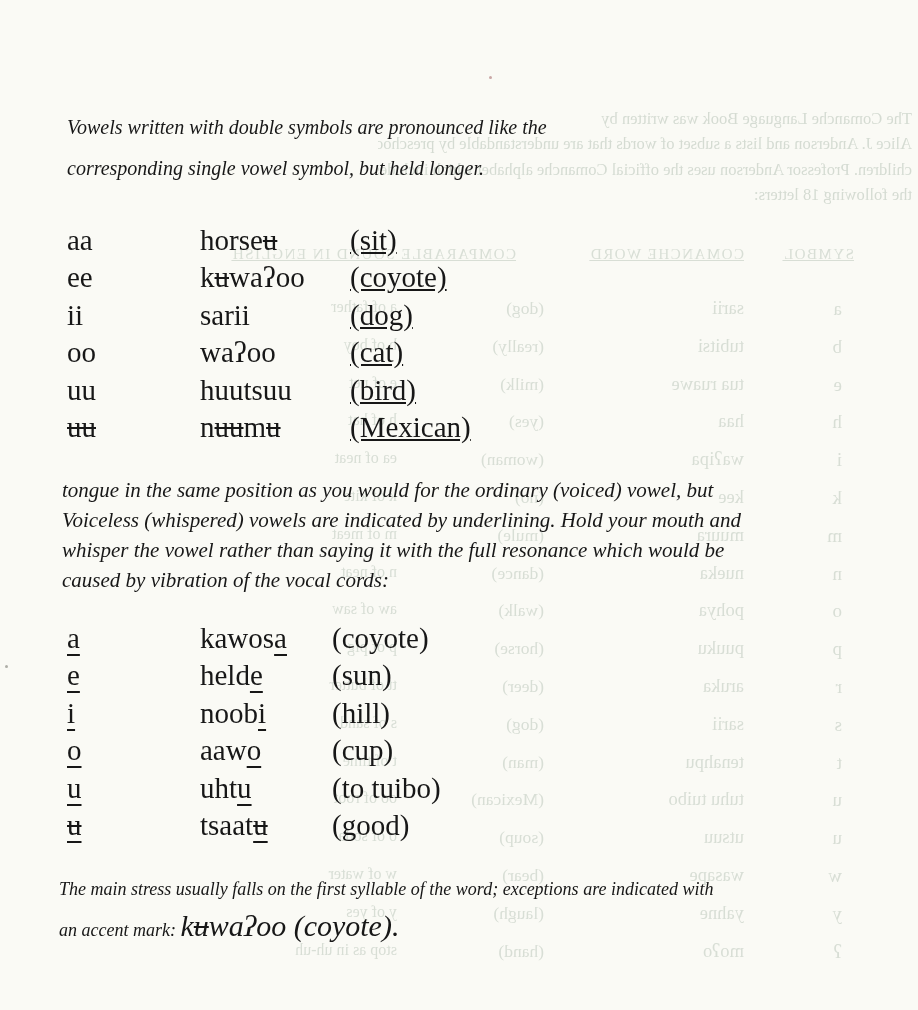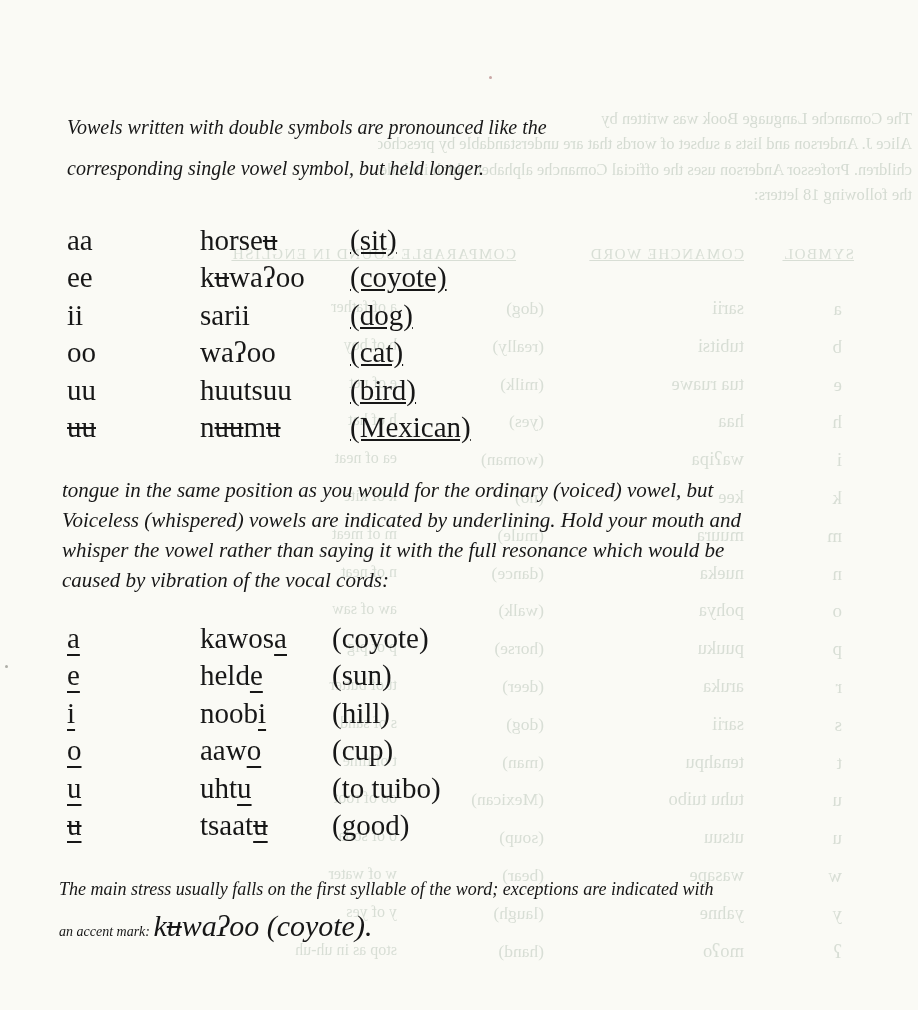--- a/index.html
+++ b/index.html
@@ -10,21 +10,21 @@
     overflow:hidden;
     font-family:"Liberation Serif","DejaVu Serif",serif;
     color:#171717;
   }
   
   .para{position:absolute;white-space:nowrap;font-style:italic;}
   .p1{left:67px;top:107px;font-size:20px;line-height:41px;}
   .p2{left:62px;top:475px;font-size:21px;line-height:30px;}
   .p3{left:59px;top:877px;font-size:18px;line-height:24px;}
   .sline2{margin-top:4px;line-height:42px;white-space:nowrap;}
-  .sprefix{font-size:14px;}
+  .sprefix{font-size:18px;}
   .sbig{font-size:30px;}
   
   .vlist{position:absolute;left:67px;}
   .list1{top:214px;}
   .list2{top:612px;}
   .vrow{position:relative;height:37.4px;font-size:29px;line-height:36px;}
   .vrow .c{position:absolute;top:8px;white-space:nowrap;}
   .vrow .c1{left:0;}
   .vrow .c2{left:133px;}
   .list1 .c3{left:283px;text-decoration:underline;}

